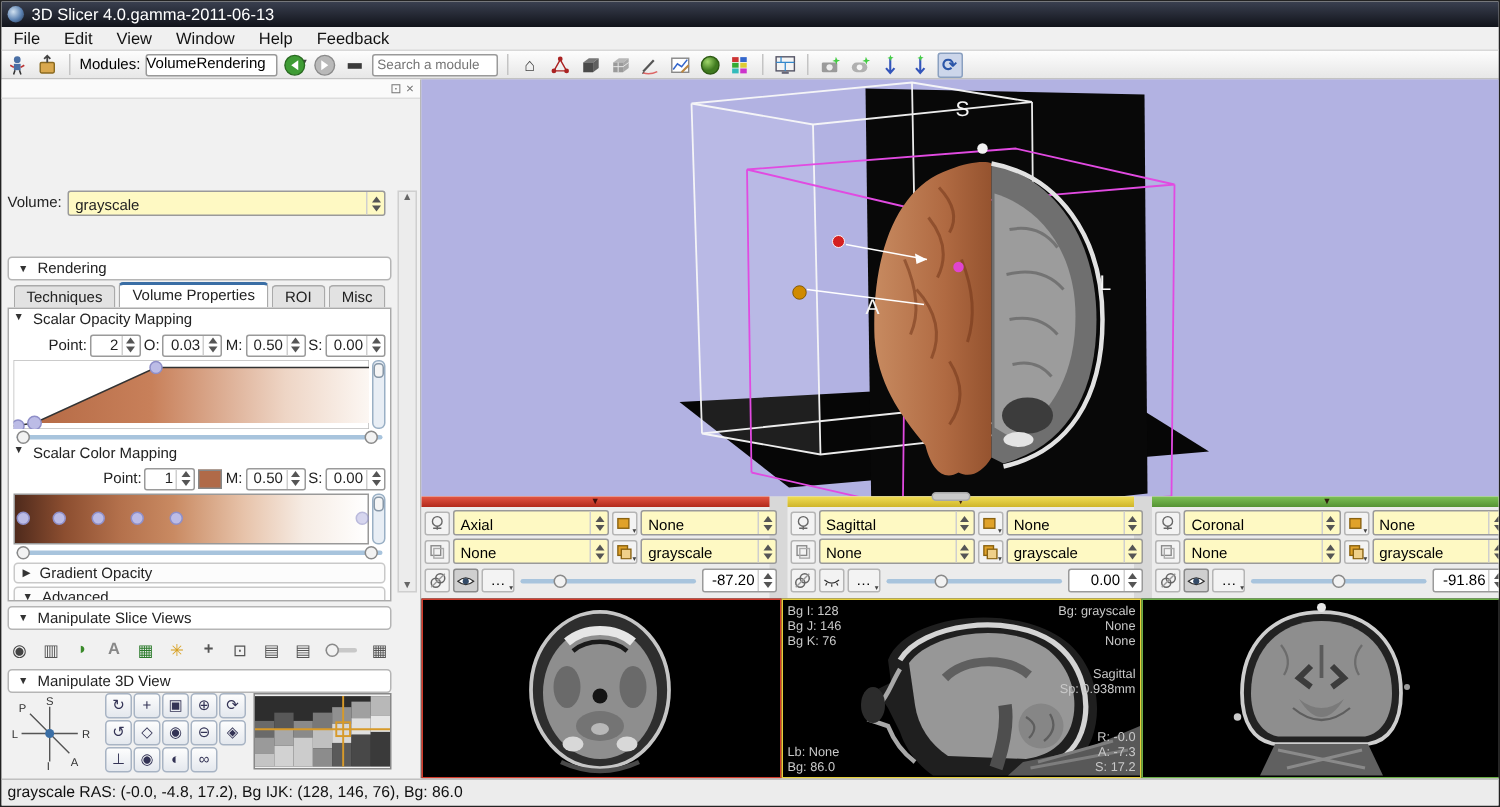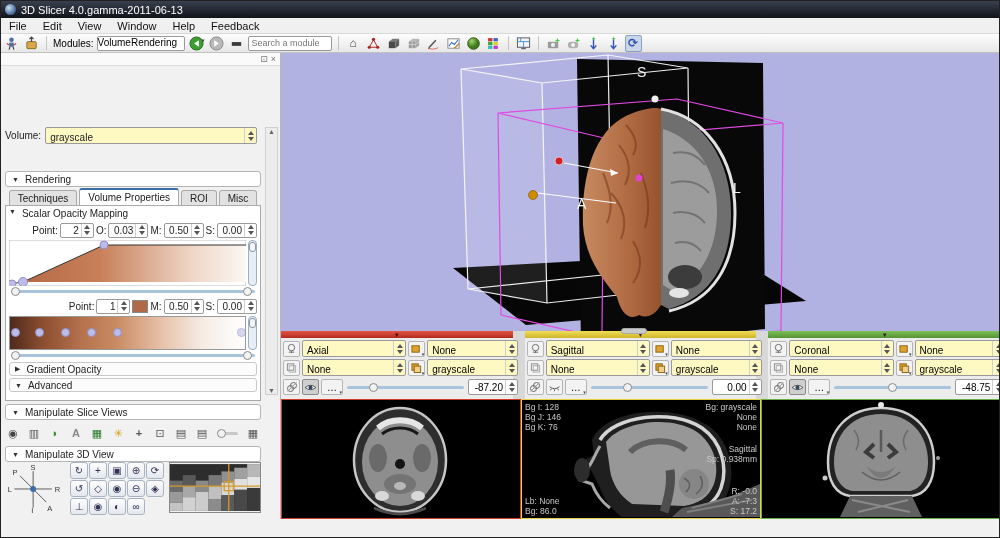--- a/index.html
+++ b/index.html
@@ -339,20 +339,24 @@
         <div class="vslider">
             <div class="vh"></div>
           </div>
       </div>
       <div class="hslider">
         <div class="track"></div>
           <div class="hh" style="left:0%"></div>
           <div class="hh" style="left:95%"></div>
       </div>
 
+      <div class="secthead">
+        <span class="coltri">▼</span>
+        <span>Scalar Color Mapping</span>
+      </div>
       <div class="spinrow">
         <span>Point:</span>
         <div class="spinbox" style="width:34px">
             <span class="sval" style="flex:1">1</span>
             <span class="spin">
               <i class="up"></i>
               <i class="dn"></i>
             </span>
           </div>
         <div style="width:16px;height:13px;border:1px solid #888;background:#b06a48"></div>
@@ -856,21 +860,21 @@
           </div>
         <div class="ibtn" style="width:22px">
             <span>…</span>
             <span class="subarr">▾</span>
           </div>
         <div class="cslider">
             <div class="track"></div>
             <div class="hh" style="left:46%"></div>
           </div>
         <div class="spinbox offsetbox">
-            <span class="sval" style="flex:1">-48.75</span>
+            <span class="sval" style="flex:1">-91.86</span>
             <span class="spin">
               <i class="up"></i>
               <i class="dn"></i>
             </span>
           </div>
       </div>
     </div>
   </div>
 
   <div id="slicerow">
@@ -945,14 +949,17 @@
         <path d="M92,30 Q100,40 94,50 M146,30 Q138,40 144,50" stroke="#6c6c6c" stroke-width="1.5" fill="none"></path>
         <polygon points="88,96 150,96 160,117 78,117" fill="#606060"></polygon>
         <path d="M90,100 L148,112 M96,112 L146,100" stroke="#8a8a8a" stroke-width="2"></path>
         <circle cx="119" cy="5" r="3" fill="#e8e8e8"></circle>
         <circle cx="63" cy="78" r="2.5" fill="#cacaca"></circle>
         <circle cx="176" cy="58" r="2" fill="#9a9a9a"></circle>
       </svg>
     </div>
   </div>
 
+  <div id="statusbar">
+    <span>grayscale RAS: (-0.0, -4.8, 17.2), Bg IJK: (128, 146, 76), Bg: 86.0</span>
+  </div>
 
 </div>
 
 </body></html>

